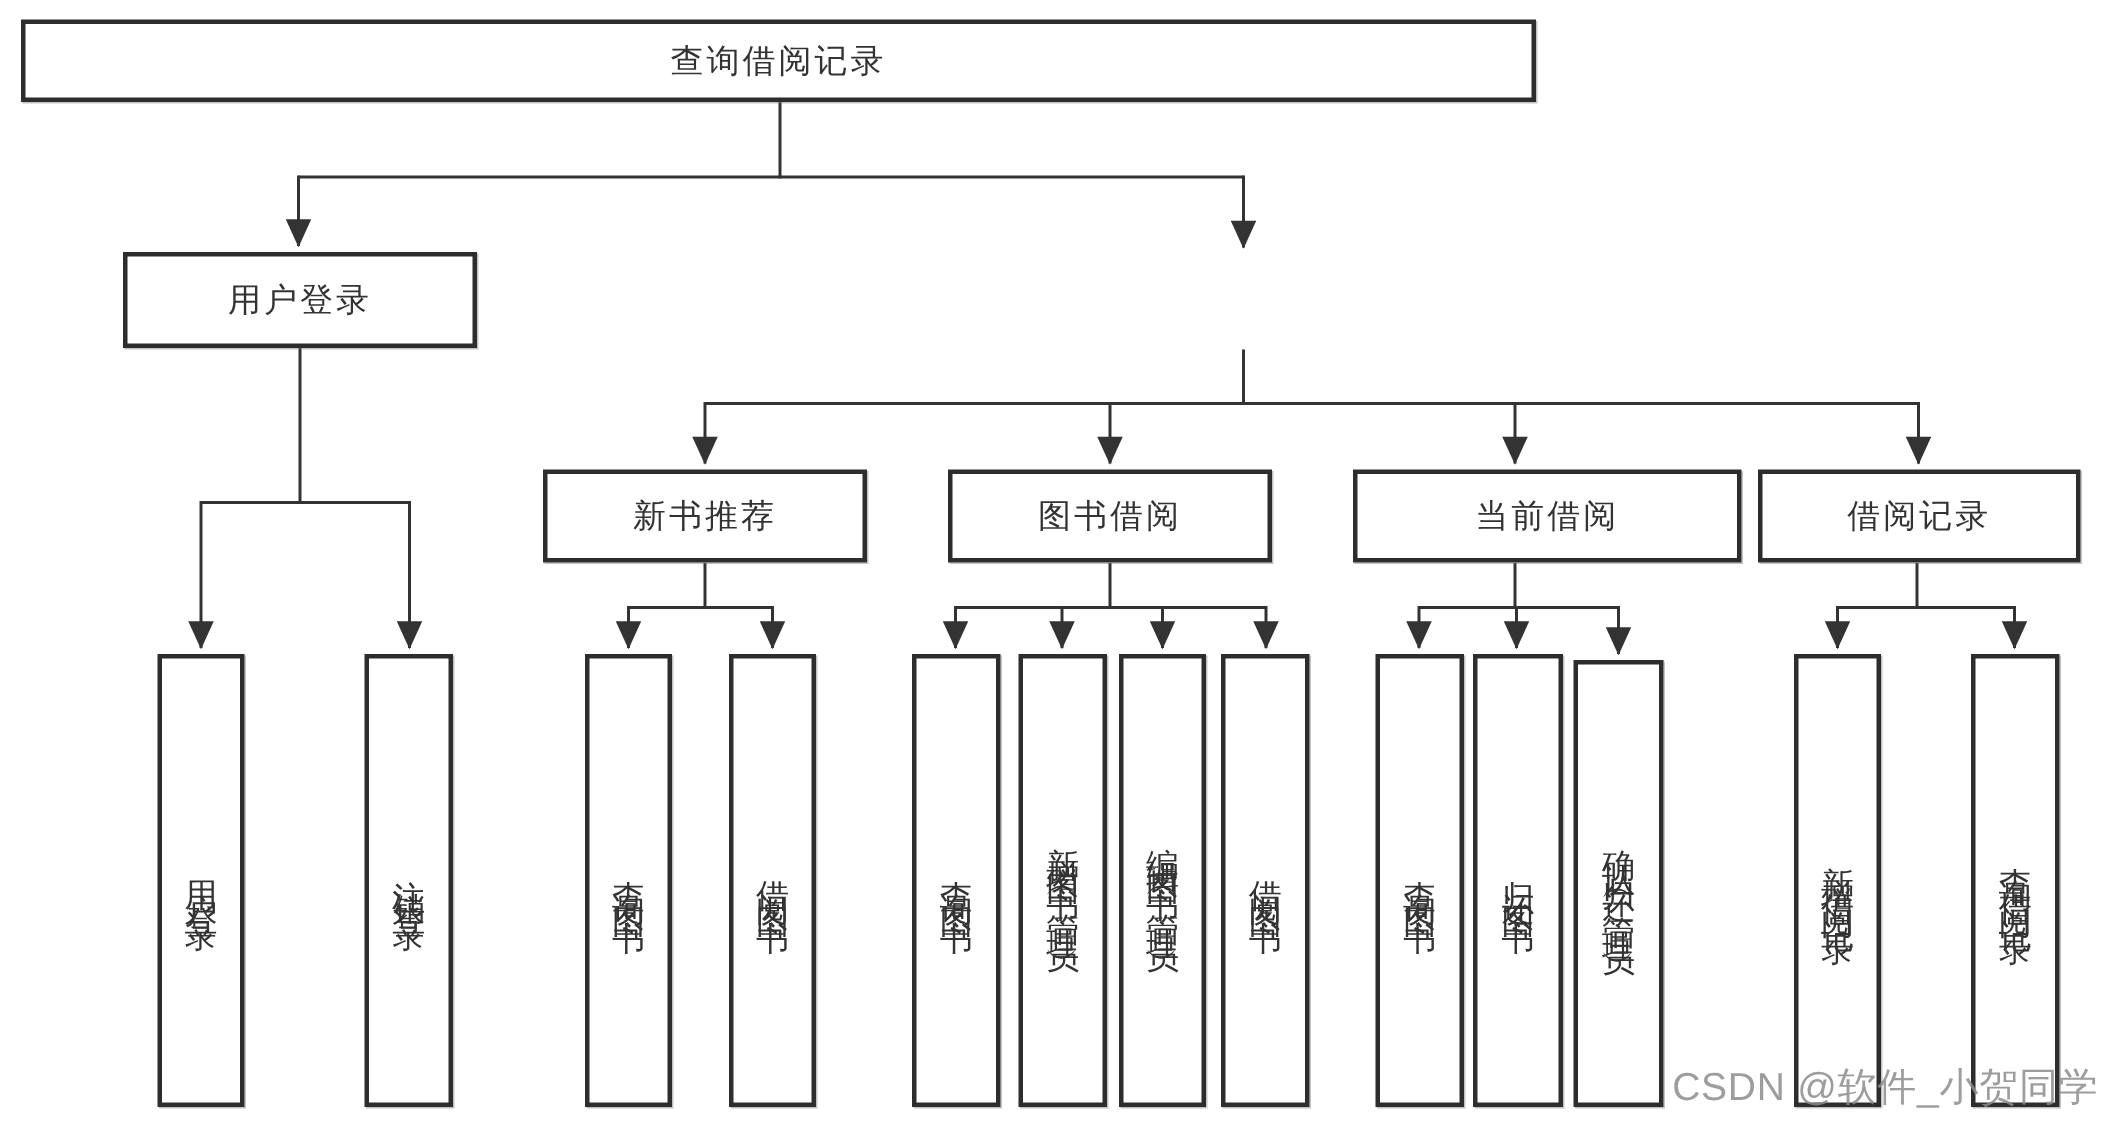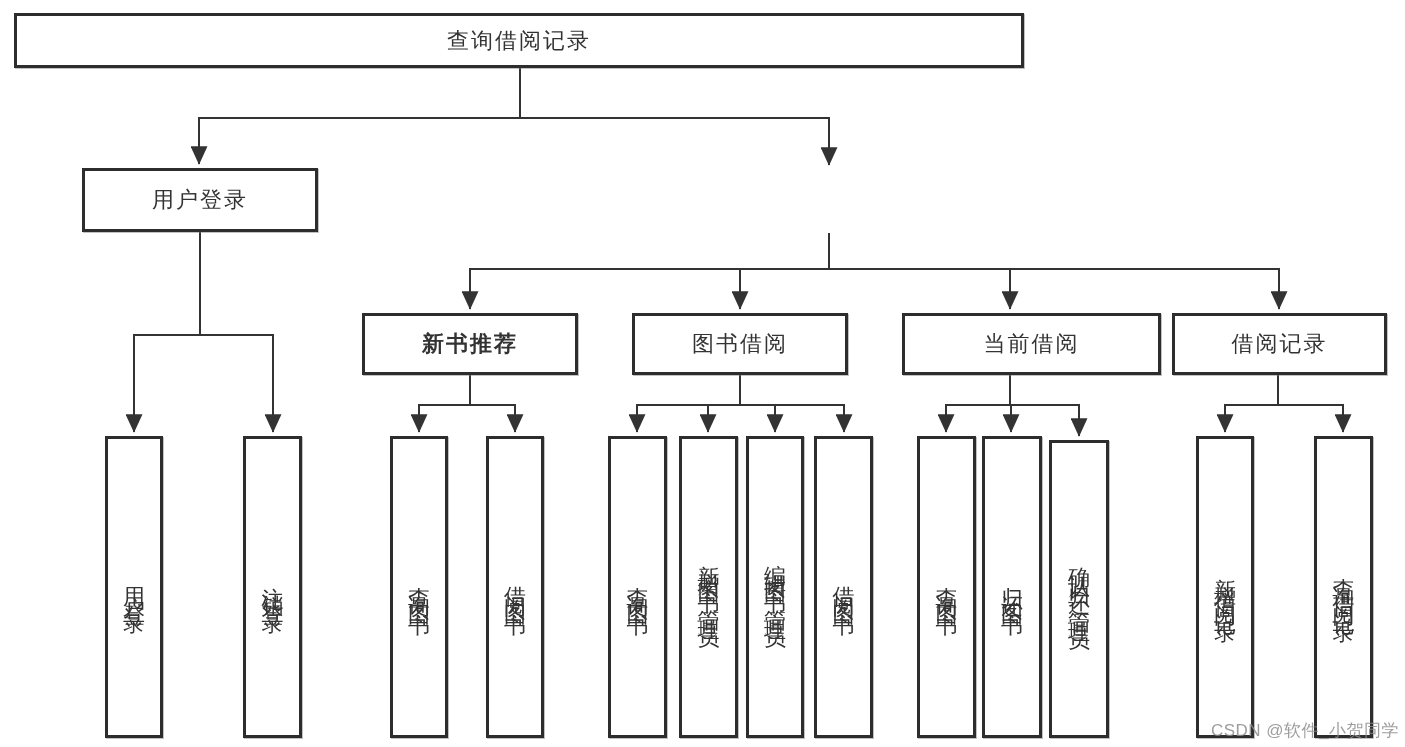--- a/index.html
+++ b/index.html
@@ -44,21 +44,21 @@
     font-size: 22px;
     letter-spacing: 9px;
     line-height: 1;
     white-space: nowrap;
   }
   .watermark {
     position: absolute;
     right: 6px;
     bottom: 5px;
     z-index: 5;
-    font-size: 17px;
+    font-size: 26px;
     color: rgba(140,140,140,0.85);
     letter-spacing: 0.5px;
     white-space: nowrap;
   }
 </style>
 </head>
 <body>
 
 <div class="stage">
 
@@ -109,21 +109,21 @@
       <line x1="1225" y1="405" x2="1343" y2="405"></line>
       <line x1="1225" y1="404" x2="1225" y2="432" marker-end="url(#arrow)"></line>
       <line x1="1343" y1="404" x2="1343" y2="432" marker-end="url(#arrow)"></line>
     </g>
   </svg>
 
   <div class="box h" style="left:14px;top:13px;width:1010px;height:55px;">查询借阅记录</div>
 
   <div class="box h" style="left:82px;top:168px;width:236px;height:64px;">用户登录</div>
 
-  <div class="box h" style="left:362px;top:313px;width:216px;height:62px;font-weight:bold;">新书推荐</div>
+  <div class="box h" style="left:362px;top:313px;width:216px;height:62px;">新书推荐</div>
   <div class="box h" style="left:632px;top:313px;width:216px;height:62px;">图书借阅</div>
   <div class="box h" style="left:902px;top:313px;width:259px;height:62px;">当前借阅</div>
   <div class="box h" style="left:1172px;top:313px;width:215px;height:62px;">借阅记录</div>
 
   <div class="box v" style="left:105px;top:436px;width:58px;height:302px;">
     <span>用户登录</span>
     </div>
   <div class="box v" style="left:243px;top:436px;width:59px;height:302px;">
     <span>注销登录</span>
     </div>

